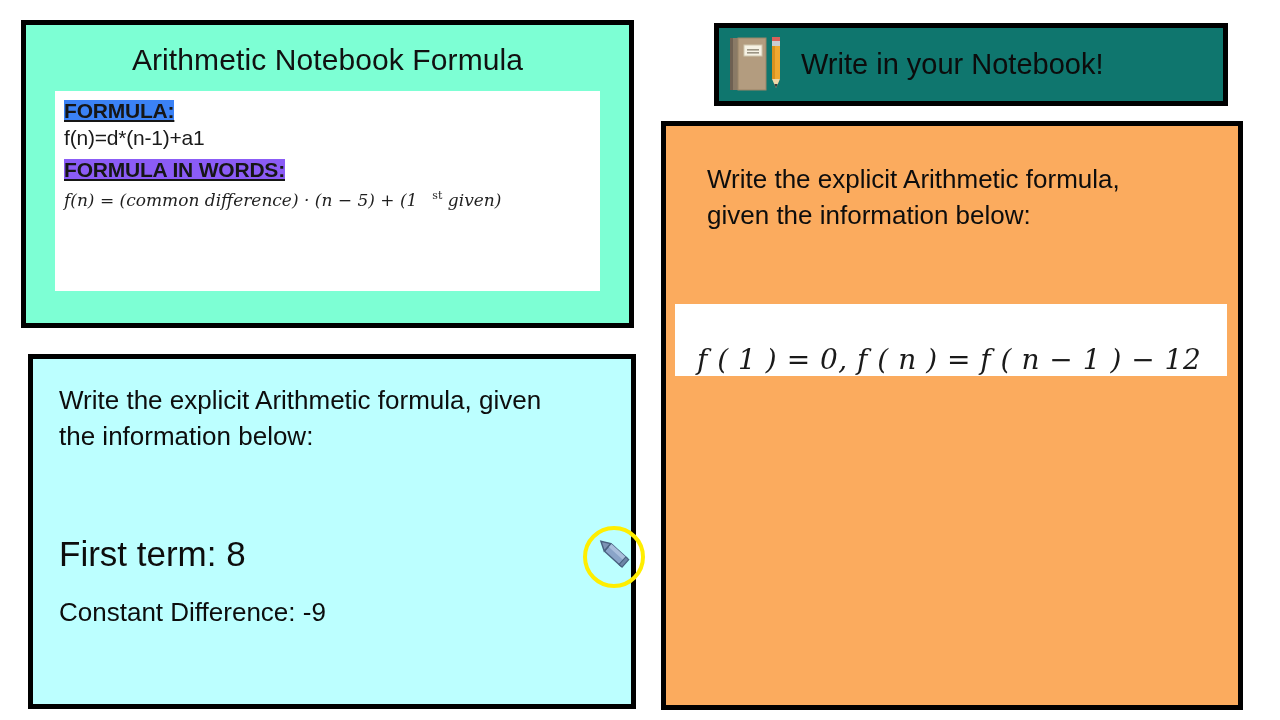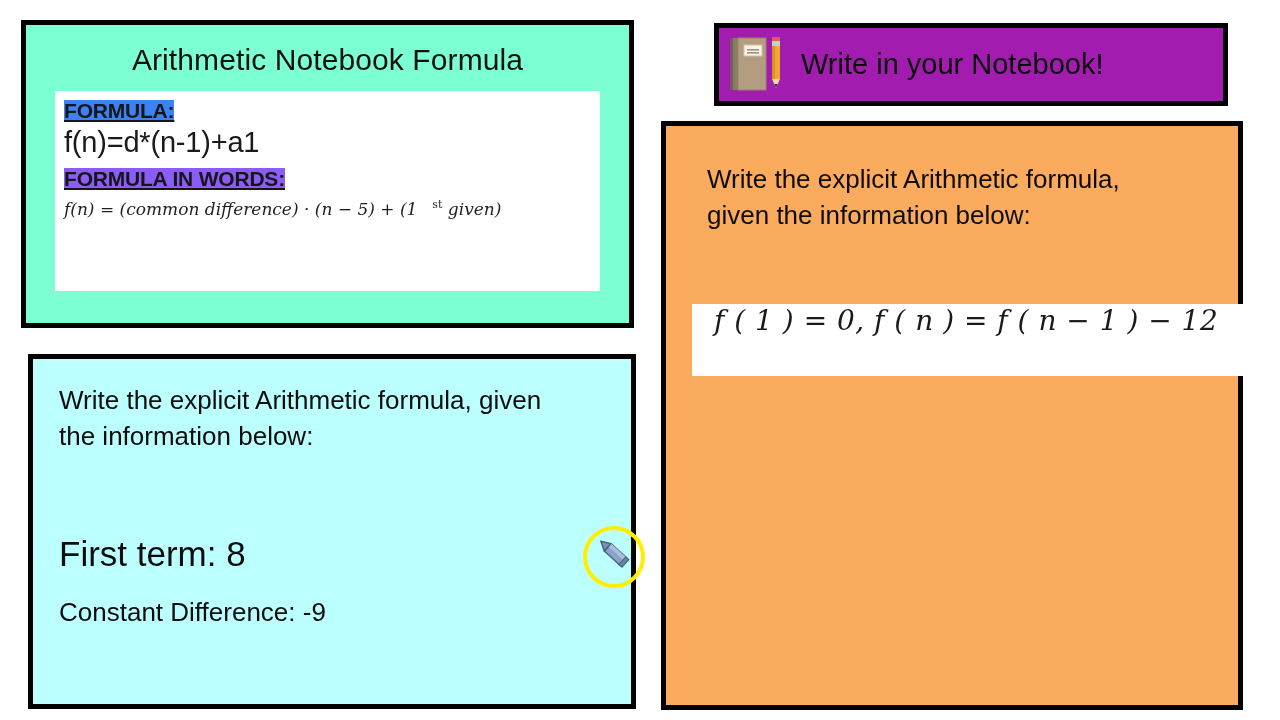--- a/index.html
+++ b/index.html
@@ -56,21 +56,21 @@
     font-size: 21px;
     color: #161616;
     text-decoration: underline;
     text-underline-offset: 2px;
     letter-spacing: -0.2px;
     line-height: 1.05;
   }
   .hl-yellow { background: #3b82f6; }
   .hl-cyan   { background: #8b5cf6; }
   #formula-symbolic {
-    font-size: 29px;
+    font-size: 21px;
     color: #1a1a1a;
     letter-spacing: -0.2px;
     margin-top: 4px;
   }
   #formula-words-row {
     margin-top: 9px;
   }
   #formula-words-expr {
     font-family: "DejaVu Serif", serif;
     font-style: italic;
@@ -90,21 +90,21 @@
   .card-pad {
     padding: 9px 0 0 9px;
   }
 
   
   #notebook-banner {
     left: 714px;
     top: 23px;
     width: 514px;
     height: 83px;
-    background: #a21caf;
+    background: #0f766e;
     display: flex;
     align-items: center;
   }
   #notebook-icon {
     width: 62px;
     height: 62px;
     margin-left: 6px;
     flex: 0 0 auto;
     position: relative;
   }
@@ -127,27 +127,27 @@
     position: absolute;
     left: 41px;
     top: 36px;
     width: 480px;
     font-size: 26px;
     line-height: 1.38;
     color: #0d0d0d;
   }
   #orange-equation-box {
     position: absolute;
-    left: 26px;
+    left: 9px;
     top: 178px;
     width: 552px;
     height: 72px;
     background: #ffffff;
     display: flex;
-    align-items: flex-start;
+    align-items: flex-end;
   }
   .eq-serif {
     font-family: "DejaVu Serif", serif;
     font-style: italic;
     font-size: 28px;
     color: #1a1a1a;
     white-space: nowrap;
     padding-left: 22px;
     letter-spacing: 0.5px;
   }

